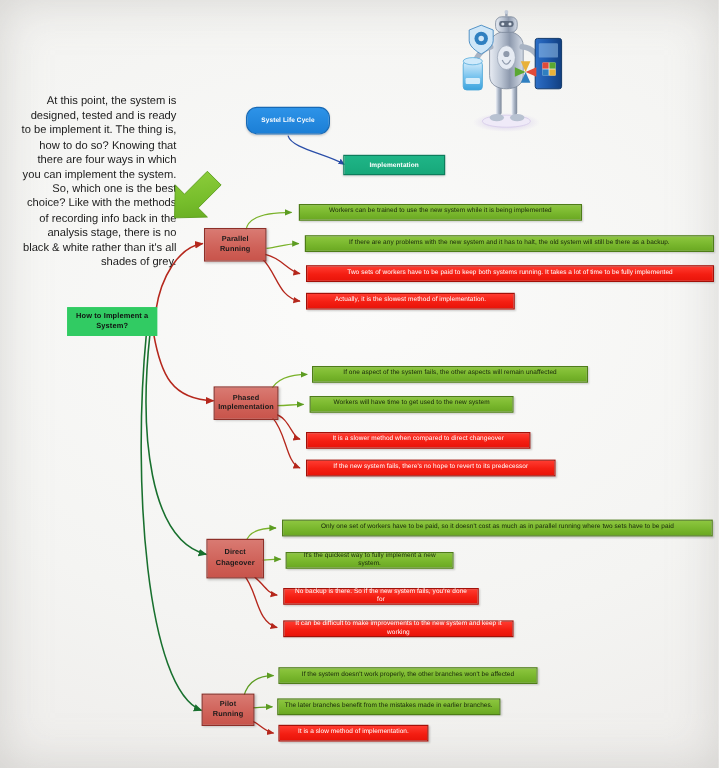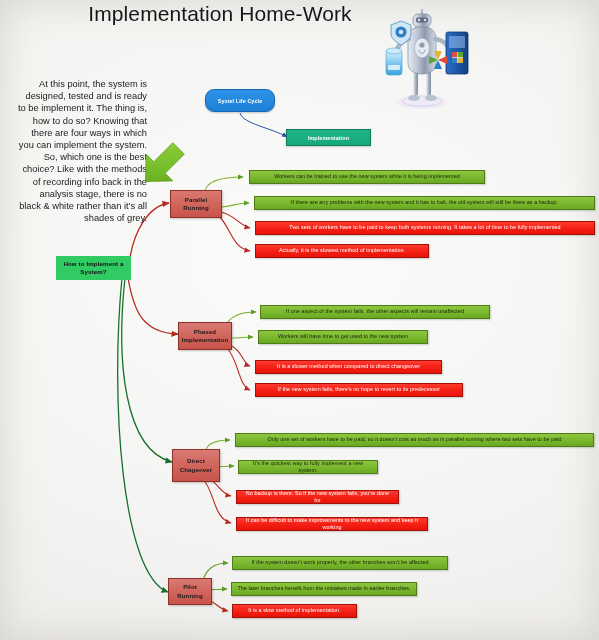--- a/index.html
+++ b/index.html
@@ -220,21 +220,20 @@
     <path d="M205,477 C217,480 220,494 231,496" stroke="#b5271c" stroke-width="1.1" fill="none" marker-end="url(#ah-red)"></path>
     <path d="M203,479 C215,492 213,518 231,523" stroke="#b5271c" stroke-width="1.1" fill="none" marker-end="url(#ah-red)"></path>
 
     <path d="M203,581 C206,568 215,563 228,563" stroke="#5c9c22" stroke-width="1.1" fill="none" marker-end="url(#ah-green)"></path>
     <path d="M207,590 C215,590 218,589 227,589" stroke="#5c9c22" stroke-width="1.1" fill="none" marker-end="url(#ah-green)"></path>
     <path d="M203,598 C216,601 218,609 228,611" stroke="#b5271c" stroke-width="1.1" fill="none" marker-end="url(#ah-red)"></path>
   </svg>
 
   <div class="layer">
 
-    <div id="page-title">Implementation Home-Work</div>
 
     <div id="intro-text">At this point, the system is designed, tested and is ready to be implement it. The thing is, how to do so? Knowing that there are four ways in which you can implement the system. So, which one is the best choice? Like with the methods of recording info back in the analysis stage, there is no black &amp; white rather than it's all shades of grey.</div>
 
     <svg id="green-arrow" viewBox="0 0 60 60" xmlns="http://www.w3.org/2000/svg">
       <defs>
         <linearGradient id="garrow" x1="0" y1="0" x2="1" y2="1">
           <stop offset="0%" stop-color="#93d13f"></stop>
           <stop offset="55%" stop-color="#76bd2b"></stop>
           <stop offset="100%" stop-color="#5fa31d"></stop>
         </linearGradient>

